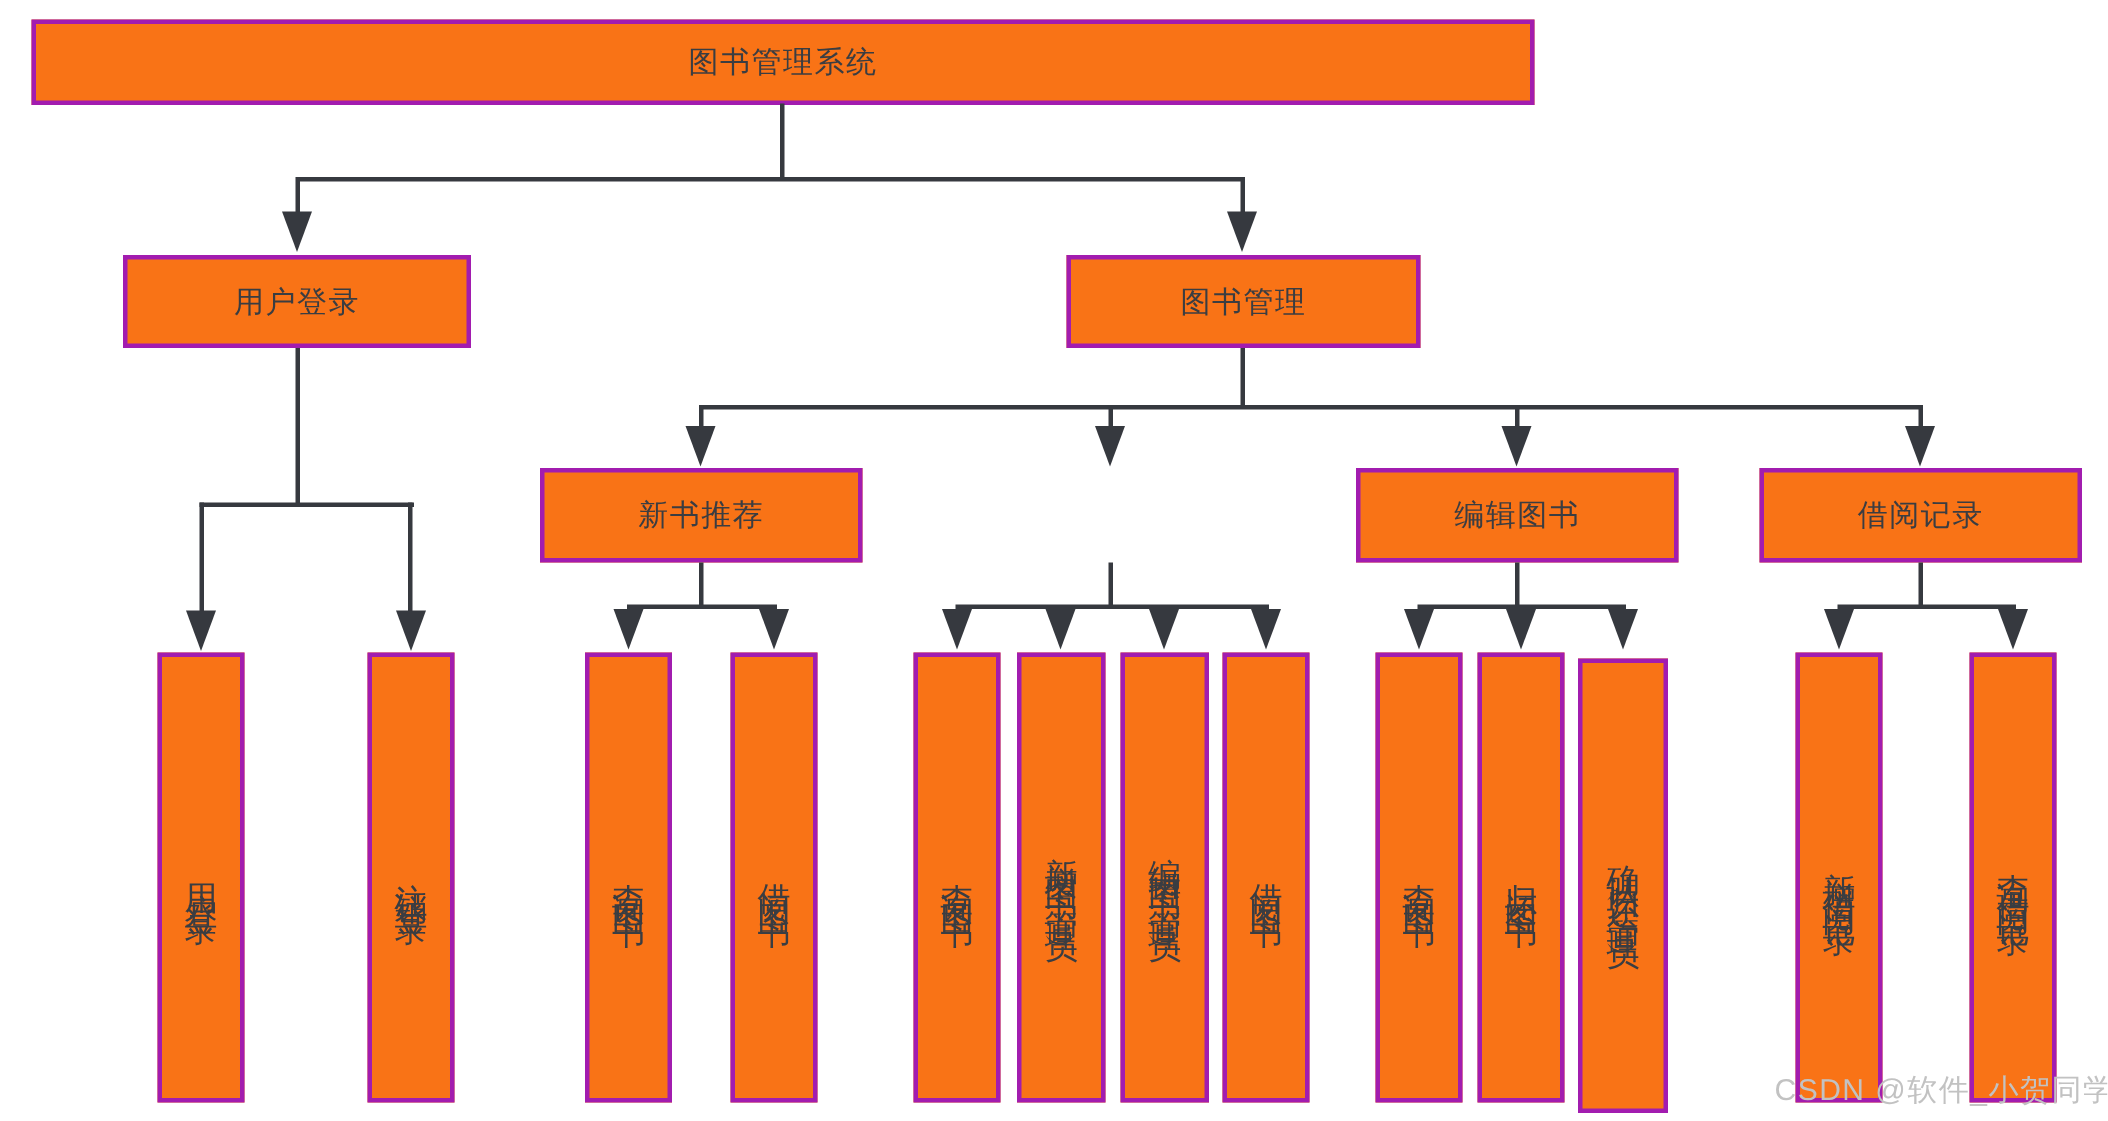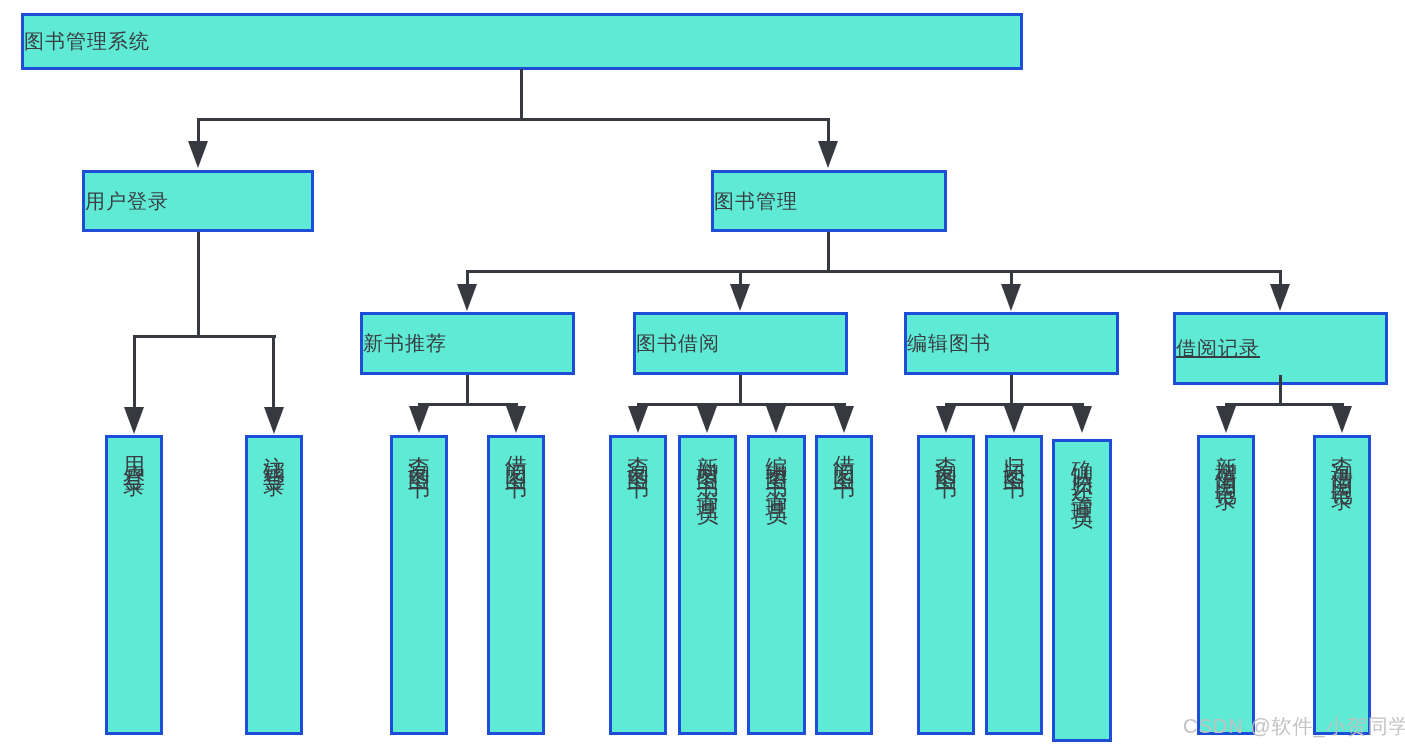--- a/index.html
+++ b/index.html
@@ -7,25 +7,25 @@
     position: relative;
     width: 1405px;
     height: 747px;
     background: #ffffff;
     font-family: "Liberation Sans", "DejaVu Sans", sans-serif;
     overflow: hidden;
   }
   .box {
     position: absolute;
     box-sizing: border-box;
-    border: 3px solid #1d4ed8;
-    background: #5eead4;
+    border: 3px solid #a21caf;
+    background: #f97316;
     display: flex;
     align-items: center;
-    justify-content: flex-start;
+    justify-content: center;
     color: #3a3d42;
   }
   .box.hbox { font-size: 20px; letter-spacing: 1px; }
   .box.root { border-width: 3px; }
   .box.vbox {
     writing-mode: vertical-rl;
     font-size: 22px;
     letter-spacing: 7px;
     line-height: 1;
     text-align: center;
@@ -64,27 +64,24 @@
   <div class="box hbox" style="left:82px; top:170px; width:232px; height:62px;">
     <span>用户登录</span>
   </div>
   <div class="box hbox" style="left:711px; top:170px; width:236px; height:62px;">
     <span>图书管理</span>
   </div>
 
   <div class="box hbox" style="left:360px; top:312px; width:215px; height:63px;">
     <span>新书推荐</span>
   </div>
-  <div class="box hbox" style="left:633px; top:312px; width:215px; height:63px;">
-    <span>图书借阅</span>
-  </div>
   <div class="box hbox" style="left:904px; top:312px; width:215px; height:63px;">
     <span>编辑图书</span>
   </div>
-  <div class="box hbox" style="left:1173px; top:312px; width:215px; height:73px;text-decoration:underline;">
+  <div class="box hbox" style="left:1173px; top:312px; width:215px; height:63px;">
     <span>借阅记录</span>
   </div>
 
   <div class="box vbox" style="left:105px; top:435px; width:58px; height:300px;">
     <span>用户登录</span>
   </div>
   <div class="box vbox" style="left:245px; top:435px; width:58px; height:300px;">
     <span>注销登录</span>
   </div>
 

